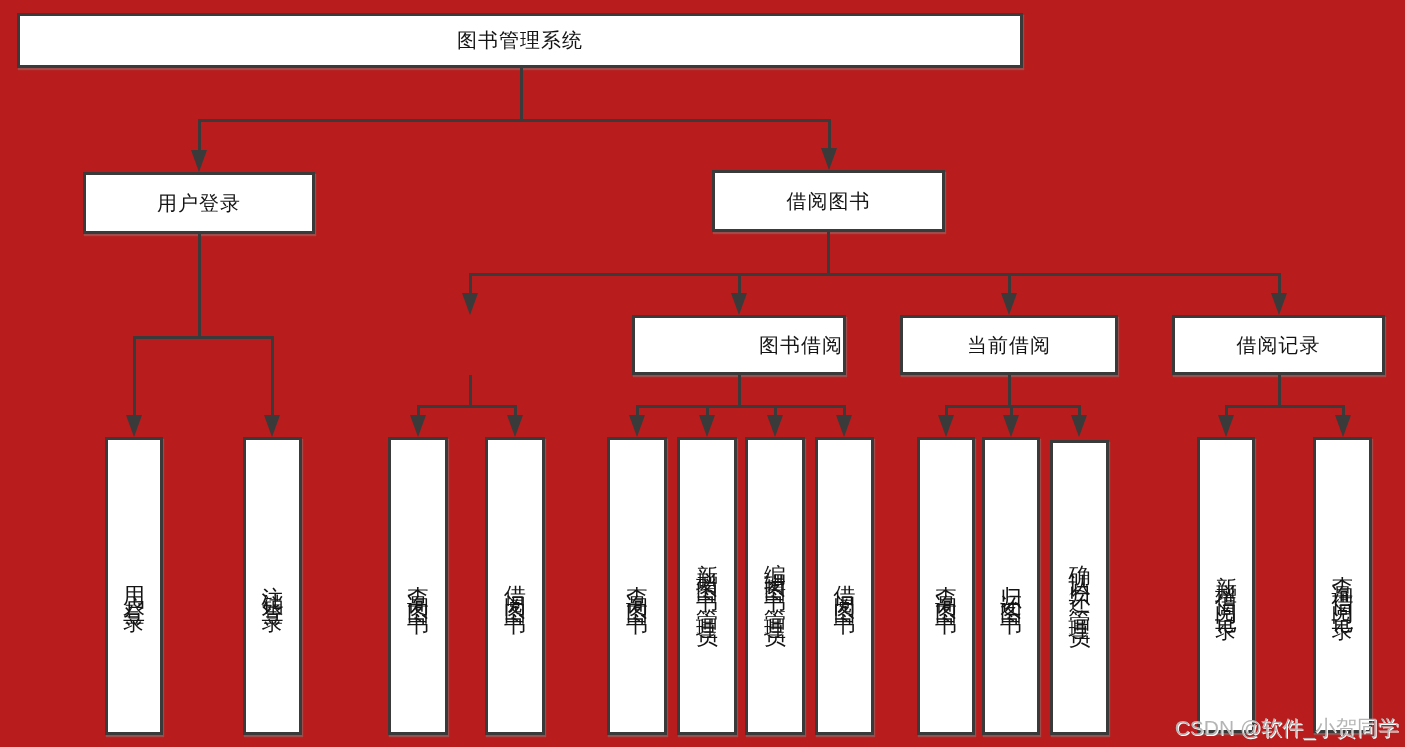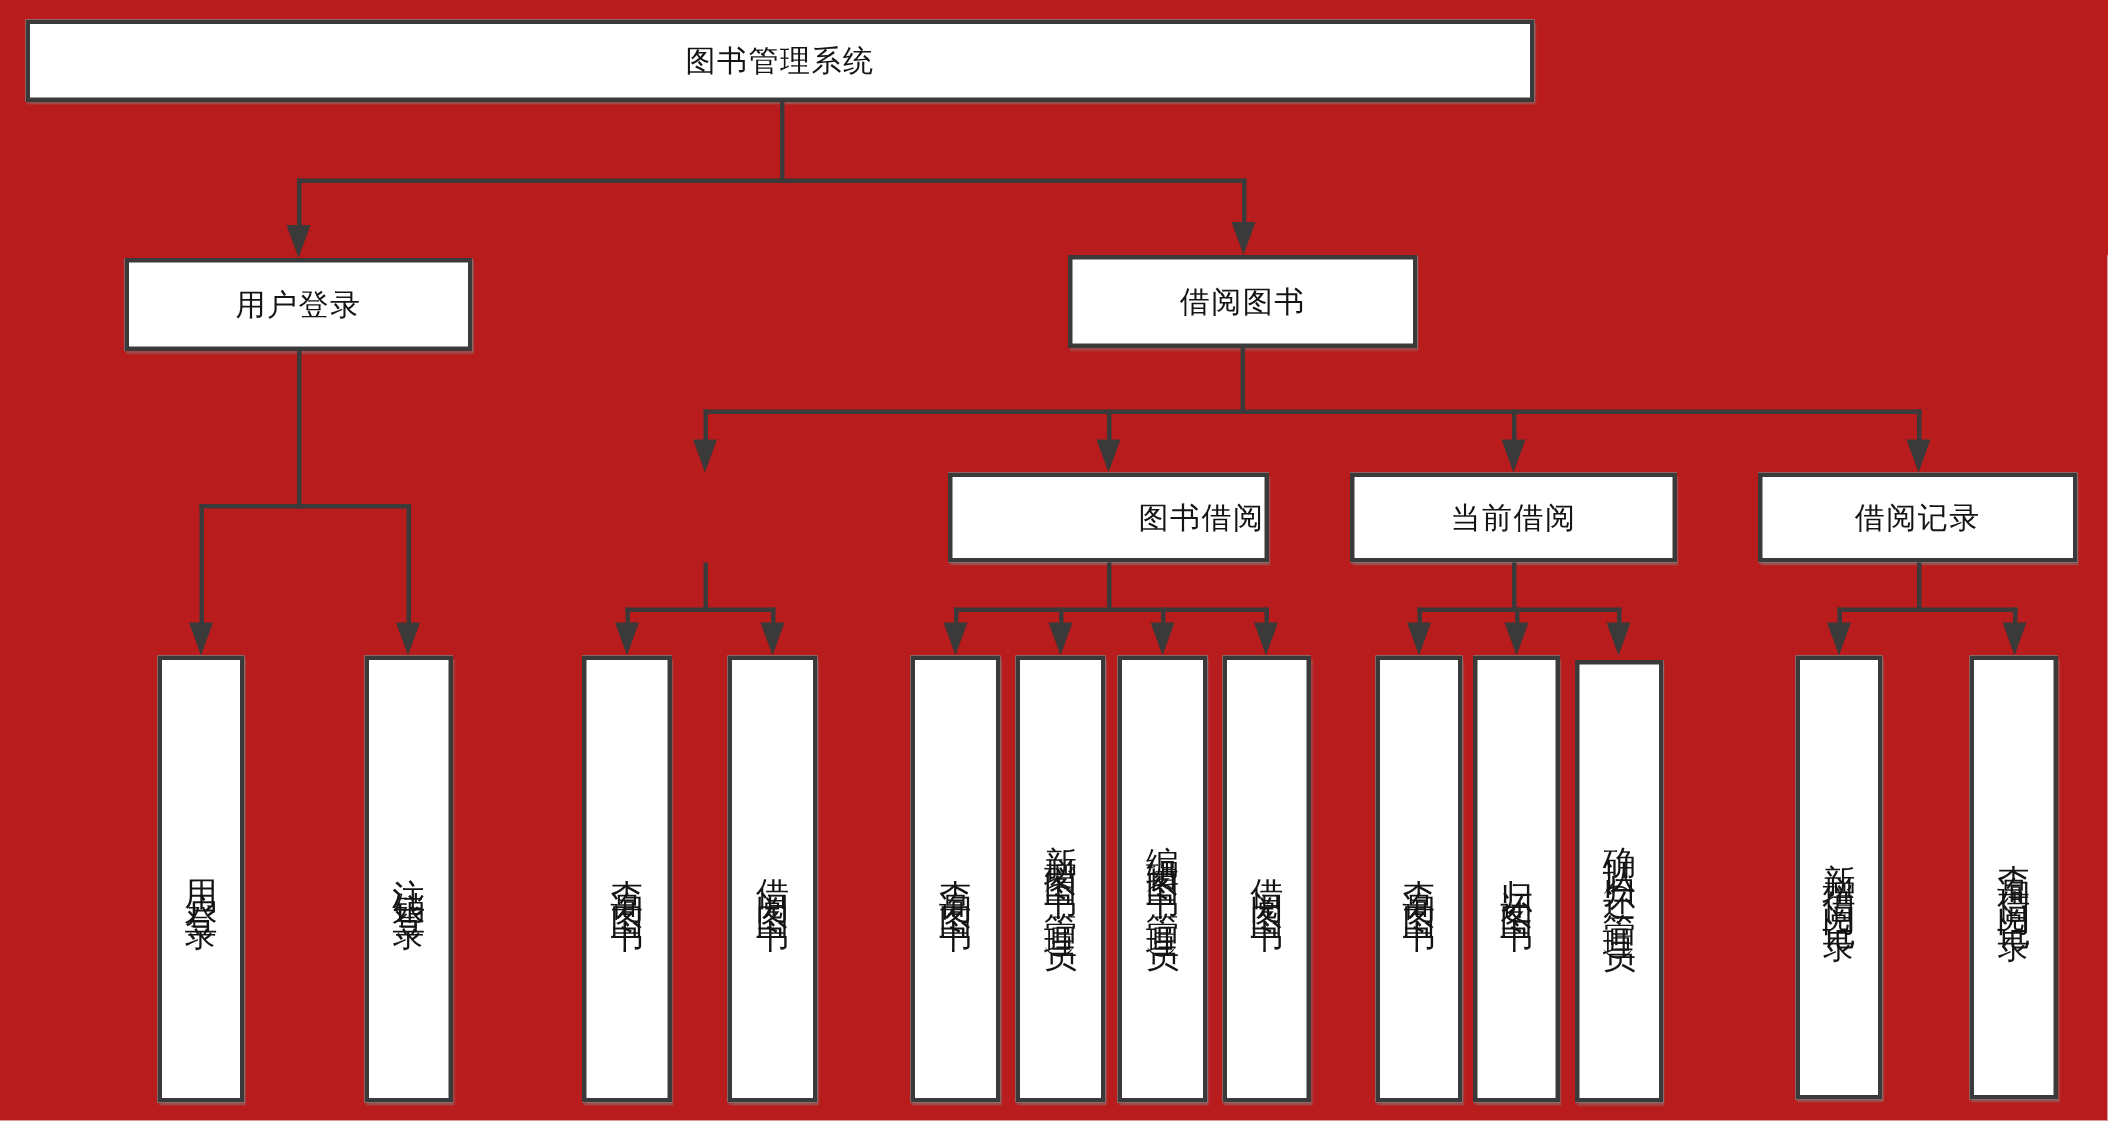--- a/index.html
+++ b/index.html
@@ -188,14 +188,15 @@
     <span class="vtext">确认归还（管理员）</span>
   </div>
 
   <div class="vnode" style="left:1197px; top:437px; width:58px; height:296px;">
     <span class="vtext">新增借阅记录</span>
   </div>
   <div class="vnode" style="left:1313px; top:437px; width:59px; height:296px;">
     <span class="vtext">查询借阅记录</span>
   </div>
 
+  <div class="watermark">CSDN @软件_小贺同学</div>
 
 </div>
 
 </body></html>

